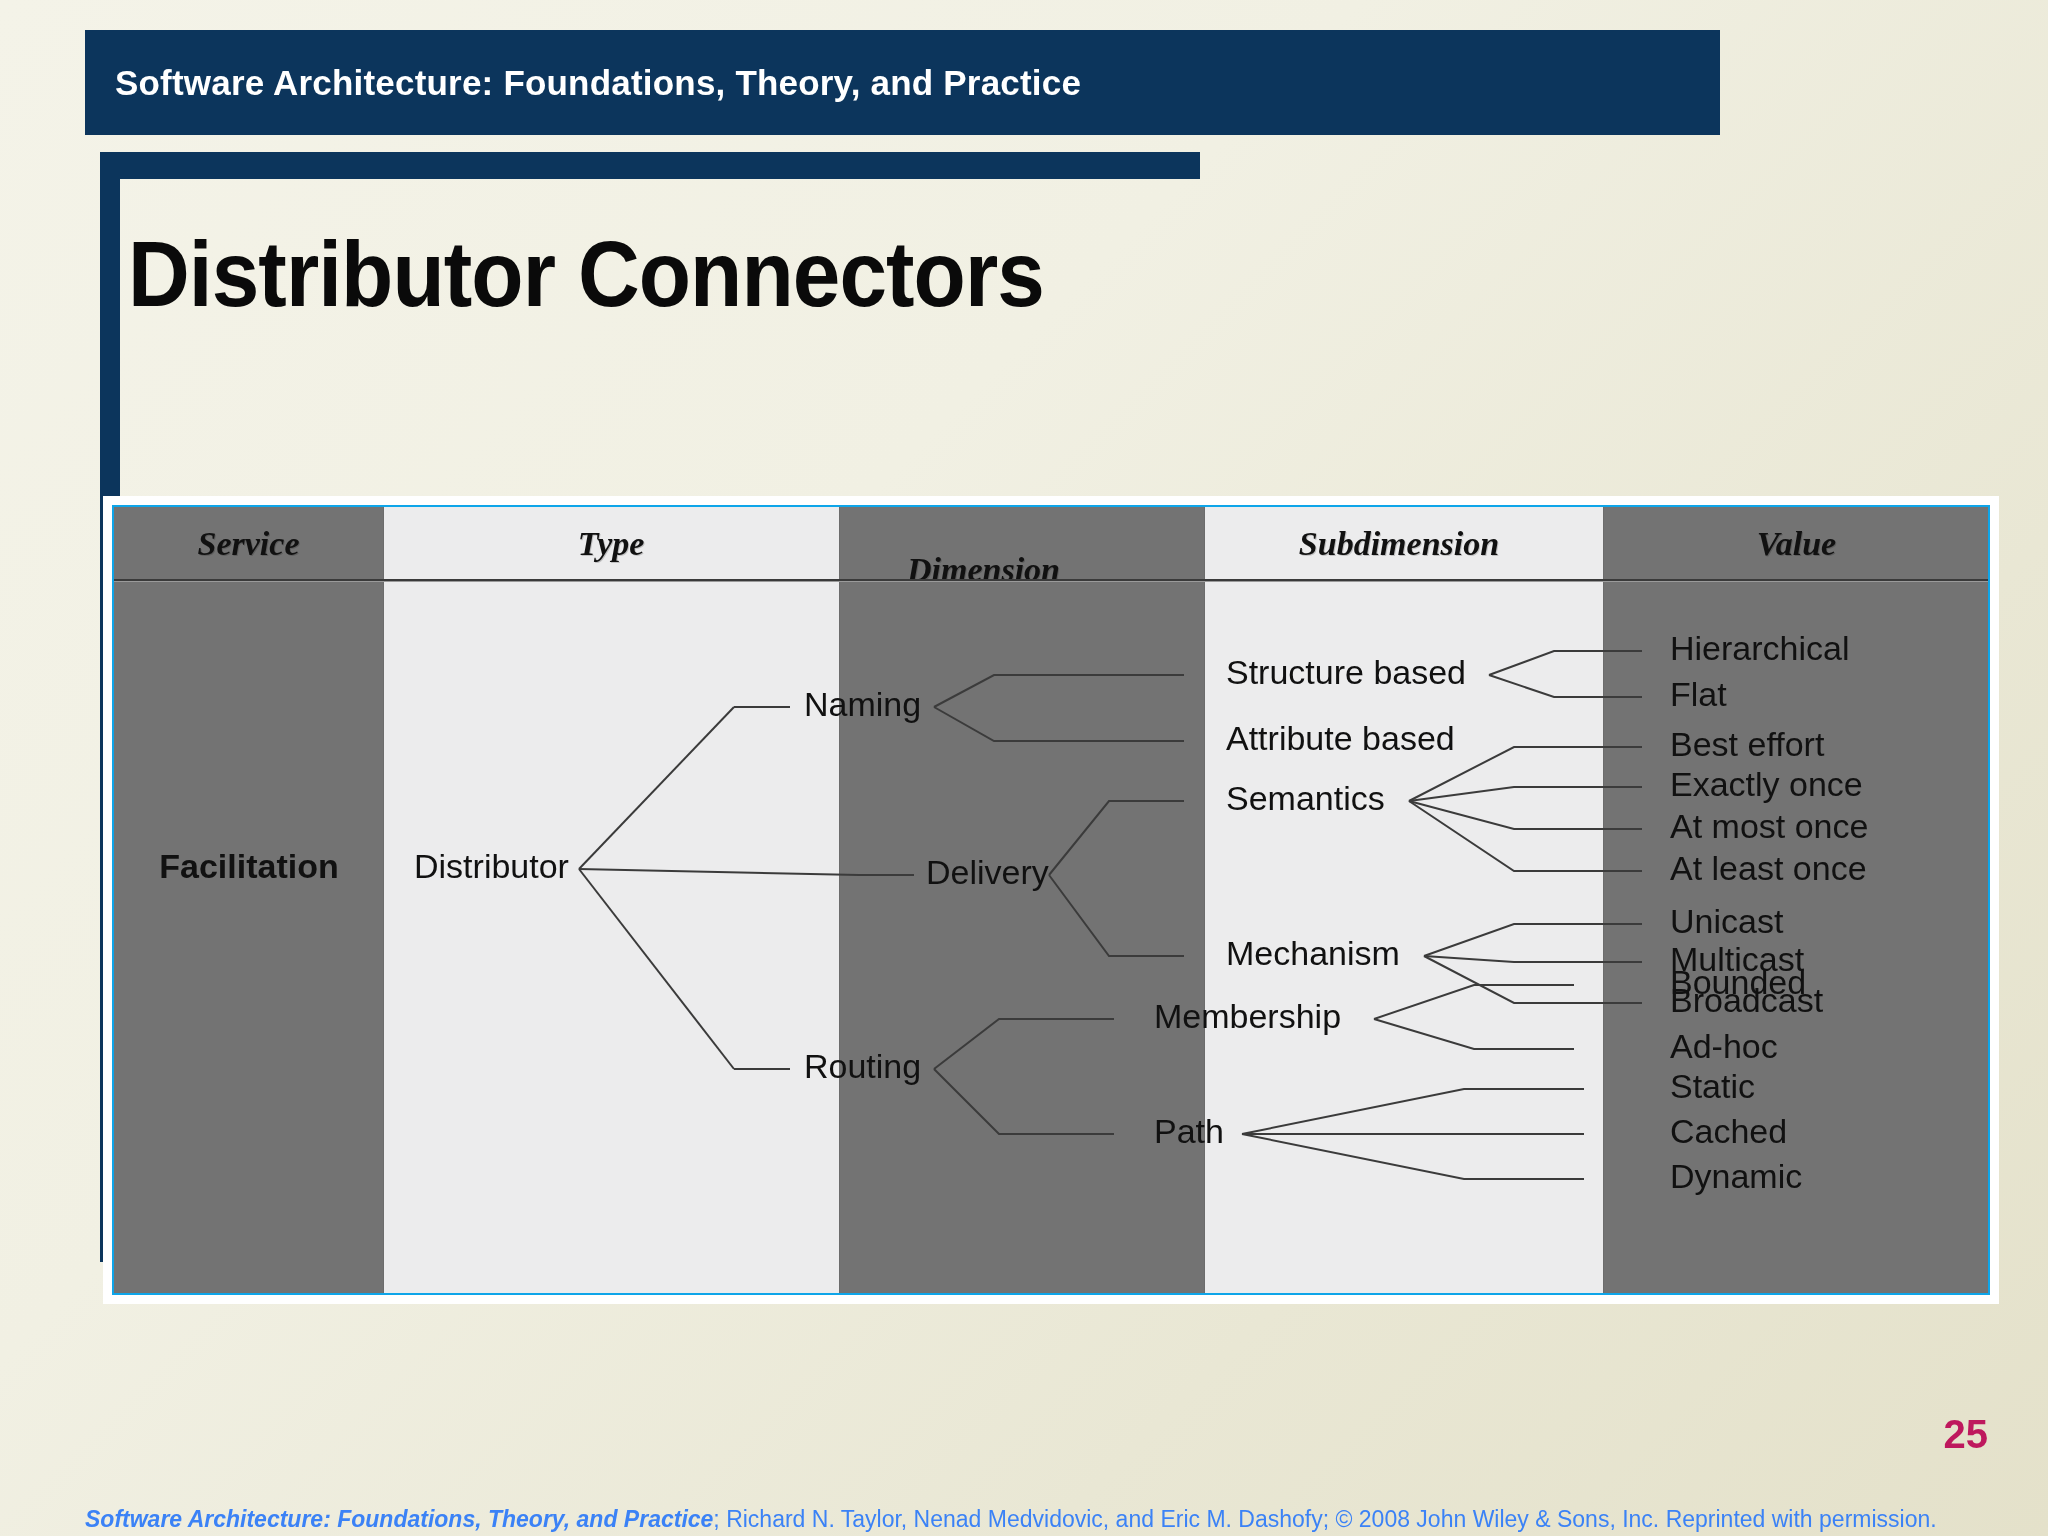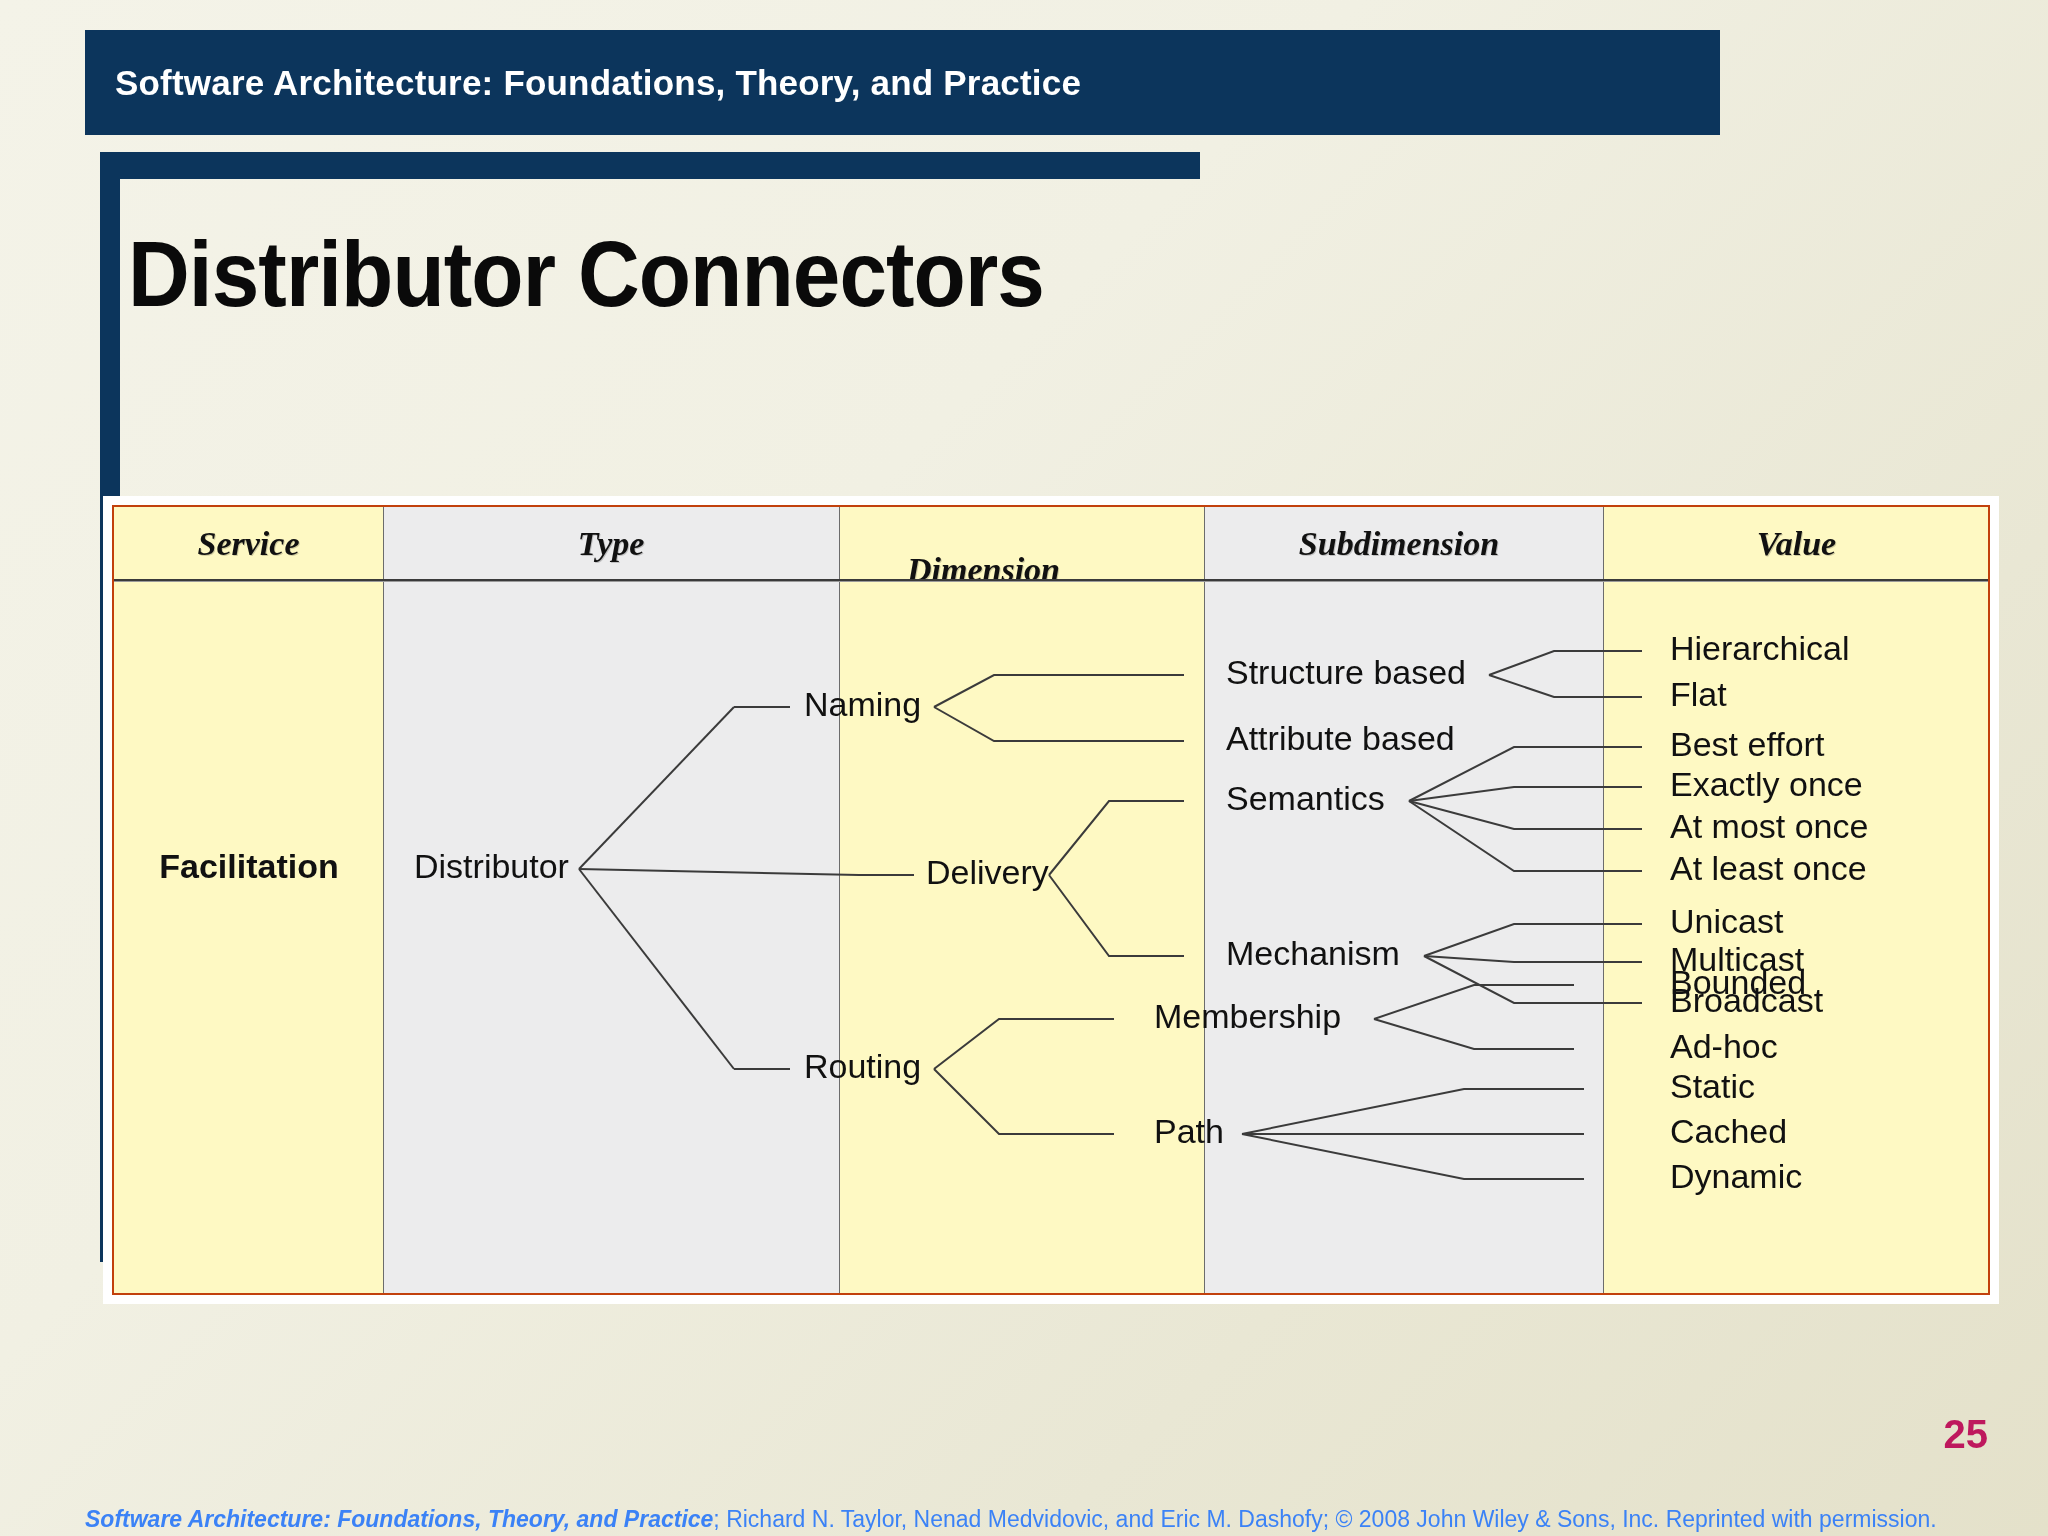--- a/index.html
+++ b/index.html
@@ -36,22 +36,22 @@
     transform:scaleX(.93);transform-origin:left center;
   }
   
   #figure-frame{
     position:absolute;left:112px;top:505px;width:1878px;height:790px;
     background:#ffffff;
     box-shadow:0 0 0 9px #ffffff;
   }
   #figure-inner{
     position:absolute;left:0;top:0;right:0;bottom:0;
-    border:2px solid #c2410c;
-    background:#fef9c3;
+    border:2px solid #0ea5e9;
+    background:#737373;
     overflow:hidden;
   }
   
   .col-stripe{position:absolute;top:0;bottom:0;background:#ececed;}
   #col-stripe-type{left:269px;width:456px;}
   #col-stripe-subdim{left:1090px;width:399px;}
   .col-divider{position:absolute;top:0;bottom:0;width:1px;background:#6c6c6c;}
   #col-div-1{left:269px;}
   #col-div-2{left:725px;}
   #col-div-3{left:1090px;}

